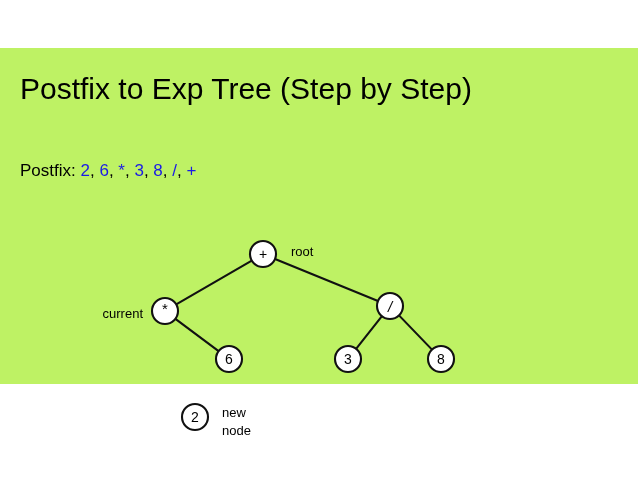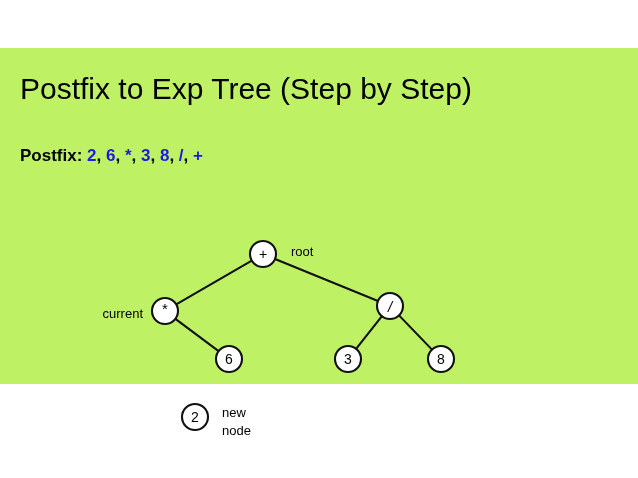--- a/index.html
+++ b/index.html
@@ -36,25 +36,24 @@
     line-height: 36px;
     letter-spacing: 0px;
     white-space: nowrap;
     color: #000000;
   }
 
   
   #textblock {
     position: absolute;
     left: 20px;
-    top: 97px;
+    top: 112px;
     font-size: 17px;
     line-height: 22px;
     white-space: nowrap;
-    font-weight: bold;
   }
   #textblock .line { display: block; }
   .tok-blue { color: #1a1ae6; }
   .tok-black { color: #000000; }
 
   
   #tree-svg {
     position: absolute;
     left: 0;
     top: 0;

